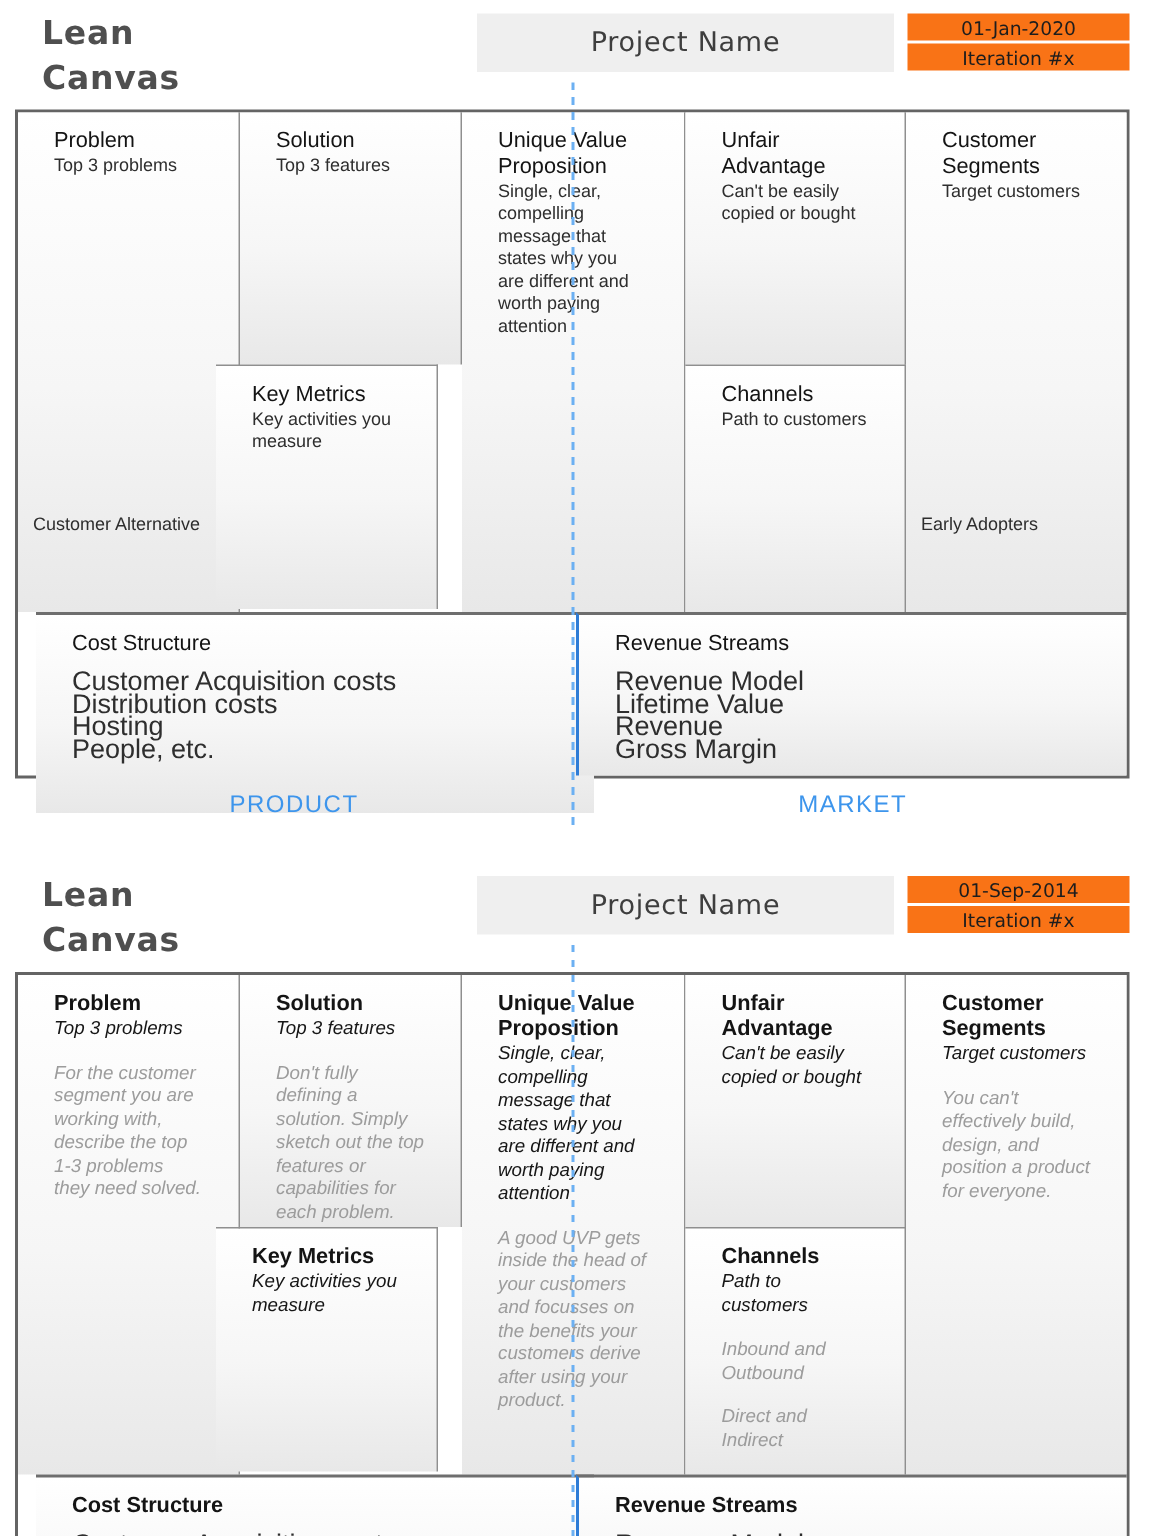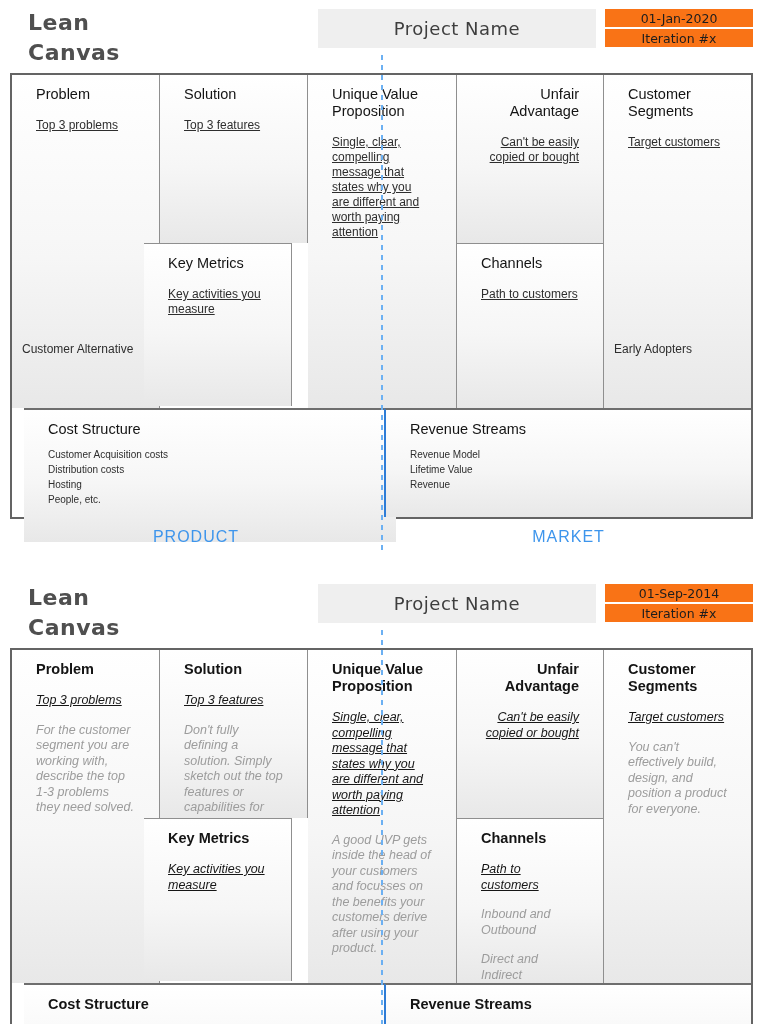--- a/index.html
+++ b/index.html
@@ -23,36 +23,36 @@
   .grid { position:absolute; left:10px; top:73px; width:743px; height:446px;
           border:2px solid #646464; background:#fff; }
   .cell { position:absolute; padding:11px 24px;
           background:linear-gradient(180deg,#ffffff 0%,#f6f6f6 55%,#e8e8e8 100%); }
   .sep-r { border-right:1px solid #8f8f8f; }
   .sep-t { border-top:1px solid #8f8f8f; }
   .cell-problem  { left:0;     top:0;     width:148px; height:333px; }
   .cell-solution { left:148px; top:0;     width:148px; height:168px; }
   .cell-keymetrics { left:132px; top:168px; width:148px; height:163px; }
   .cell-uvp      { left:296px; top:0;     width:149px; height:333px; }
-  .cell-unfair   { left:445px; top:0;     width:147px; height:168px;text-align:right; }
+  .cell-unfair   { left:445px; top:0;     width:147px; height:168px; }
   .cell-channels { left:445px; top:168px; width:147px; height:165px; }
   .cell-custseg  { left:592px; top:0;     width:147px; height:333px; }
   .cell-cost     { left:12px;     top:333px; width:372px; height:134px; border-top:2px solid #6e6e6e; }
   .cell-revenue  { left:372px; top:333px; width:367px; height:109px; border-top:2px solid #6e6e6e;
                    border-left:2px solid #2e7cd6; }
 
   .cell-header { font-size:14.5px; line-height:17px; color:#141414; }
   .c1 .cell-header { font-weight:400; }
   .c2 .cell-header { font-weight:700; }
   .cell-header span { display:block; }
-  .lead { margin-top:15px; font-size:12px; line-height:15px; color:#2e2e2e;text-decoration:underline; }
+  .lead { font-size:12px; line-height:15px; color:#2e2e2e; }
   .c2 .lead { font-style:italic; font-size:12.5px; line-height:15.5px; color:#161616; }
   .note { margin-top:14px; font-style:italic; font-size:12.5px; line-height:15.5px; color:#9c9c9c; }
   .cell-footer { position:absolute; left:10px; bottom:52px; font-size:12px; color:#2e2e2e; }
-  .list { margin-top:9px; font-size:10px; line-height:15px; color:#2e2e2e; }
+  .list { margin-top:9px; font-size:18px; line-height:15px; color:#2e2e2e; }
 
   .dashline { position:absolute; left:381px; top:55px; width:2px; height:496px; z-index:5;
               background:repeating-linear-gradient(180deg,#6cb0f2 0 5px,transparent 5px 10px); }
   .axis-label { position:absolute; top:528px; font-size:16px; letter-spacing:1px;
                 color:#3d95ec; text-align:center; }
   .axis-product { left:10px;  width:372px; }
   .axis-market  { left:384px; width:369px; }
 </style>
 </head>
 <body>
@@ -116,20 +116,21 @@
           <div>Hosting</div>
           <div>People, etc.</div>
         </div>
       </div>
       <div class="cell cell-revenue">
         <div class="cell-header">Revenue Streams</div>
         <div class="list">
           <div>Revenue Model</div>
           <div>Lifetime Value</div>
           <div>Revenue</div>
+          <div>Gross Margin</div>
         </div>
       </div>
     </div>
 
     <div class="dashline"></div>
     <div class="axis-label axis-product">PRODUCT</div>
     <div class="axis-label axis-market">MARKET</div>
   </div>
 
   <div class="canvas c2">

